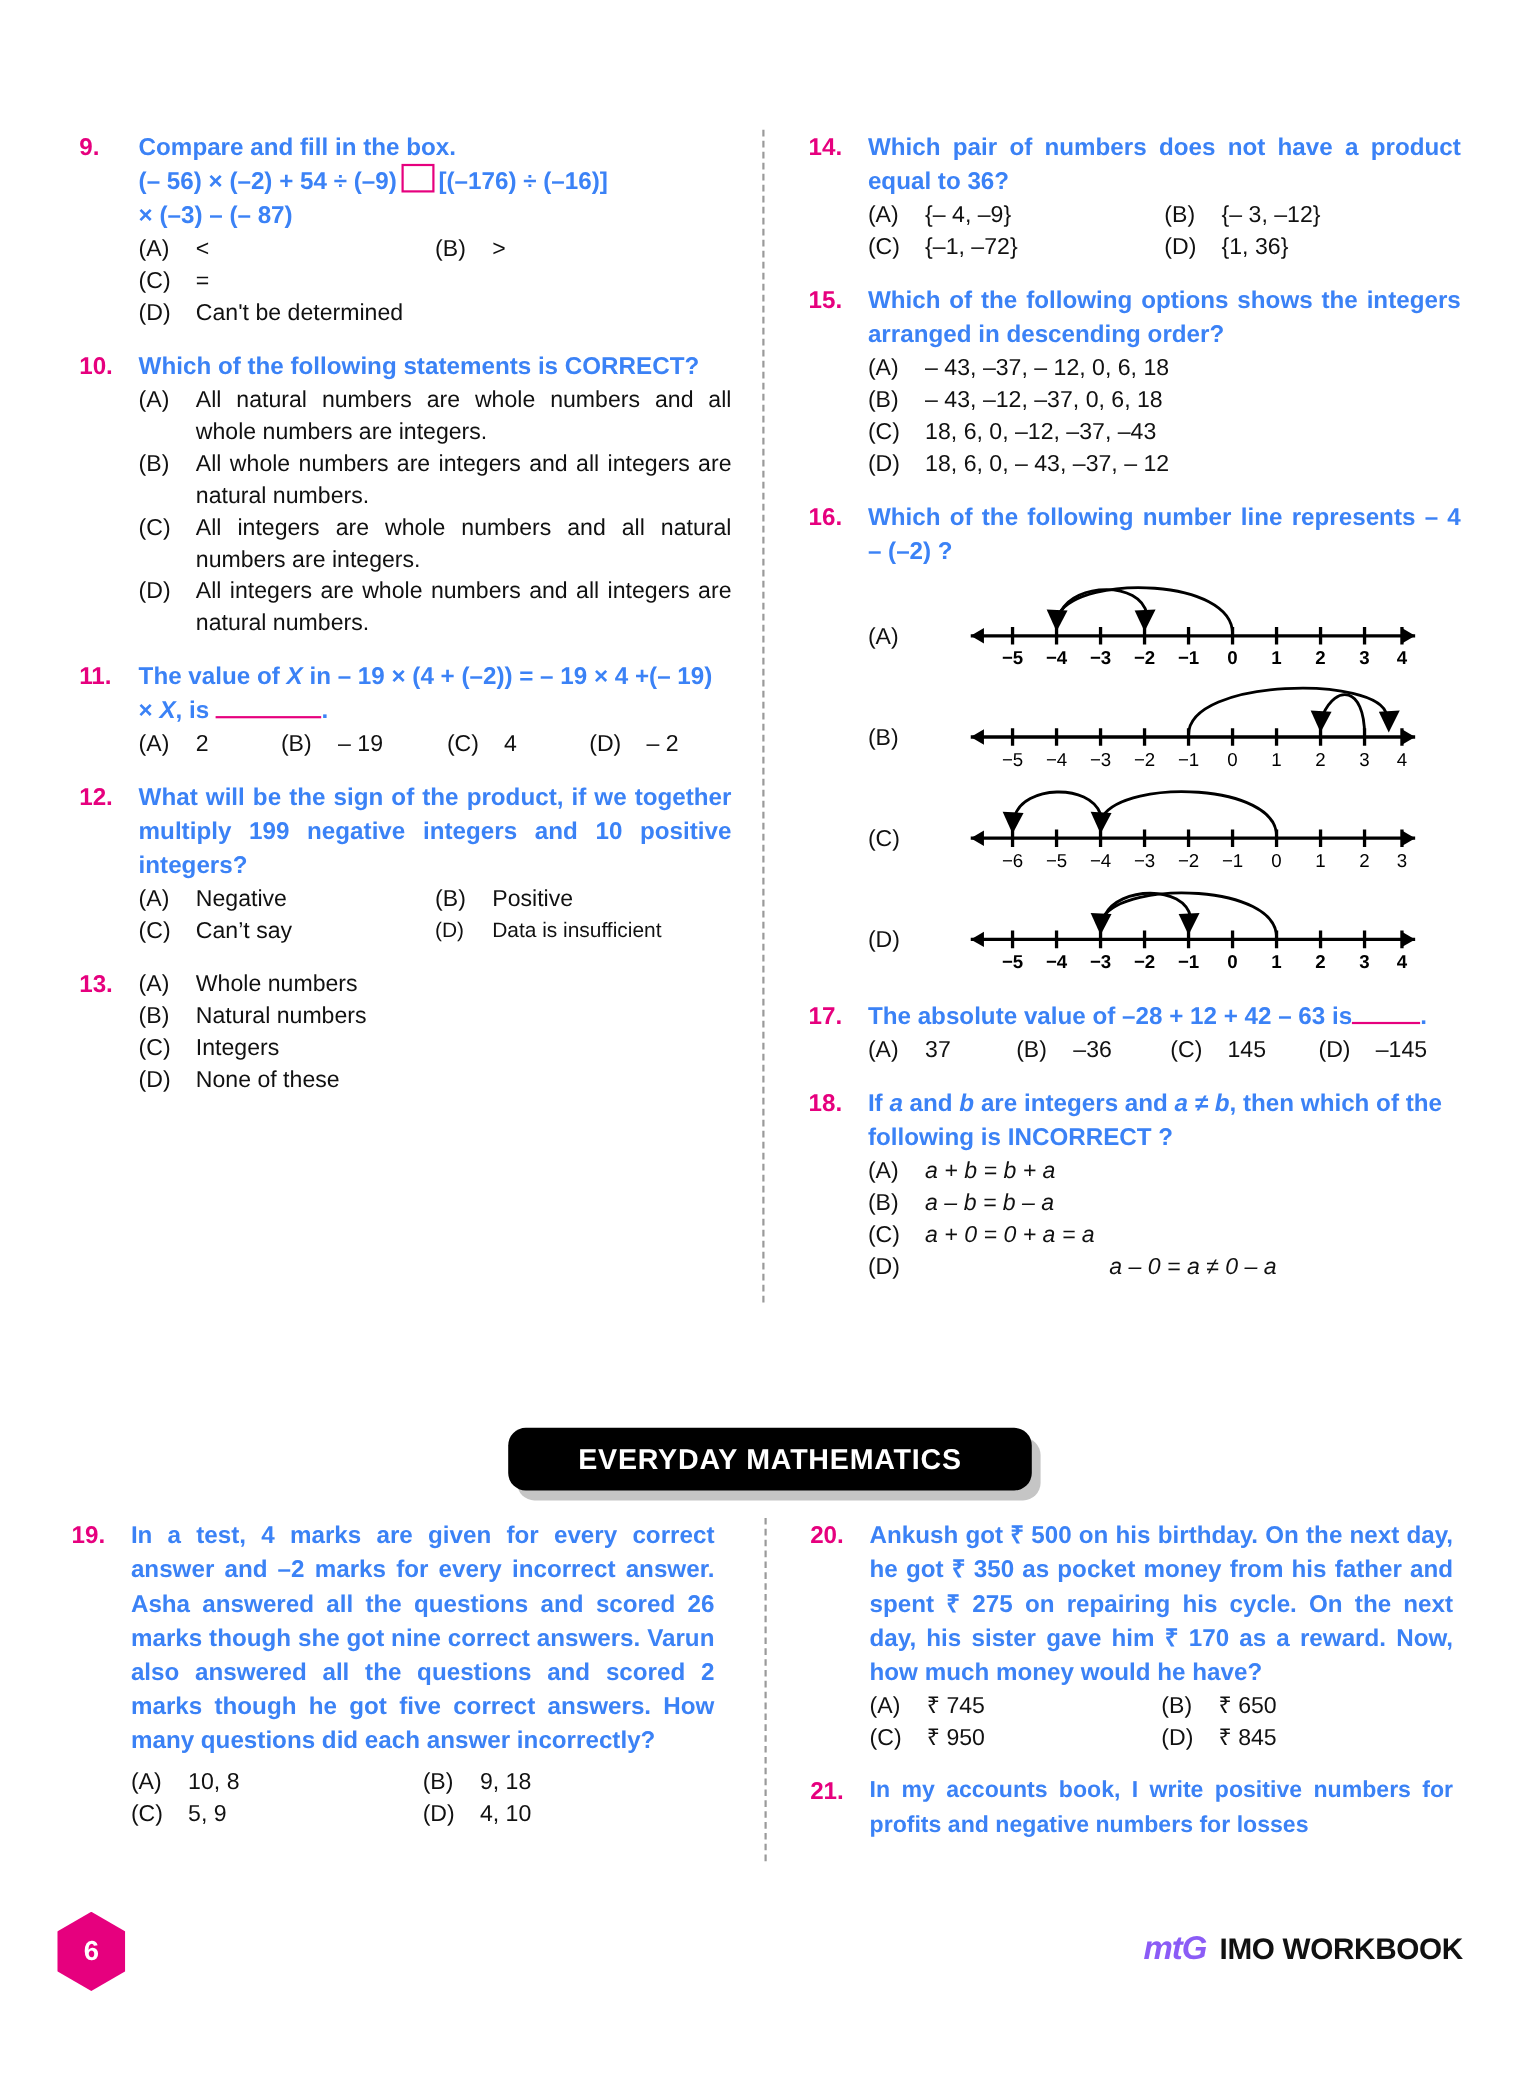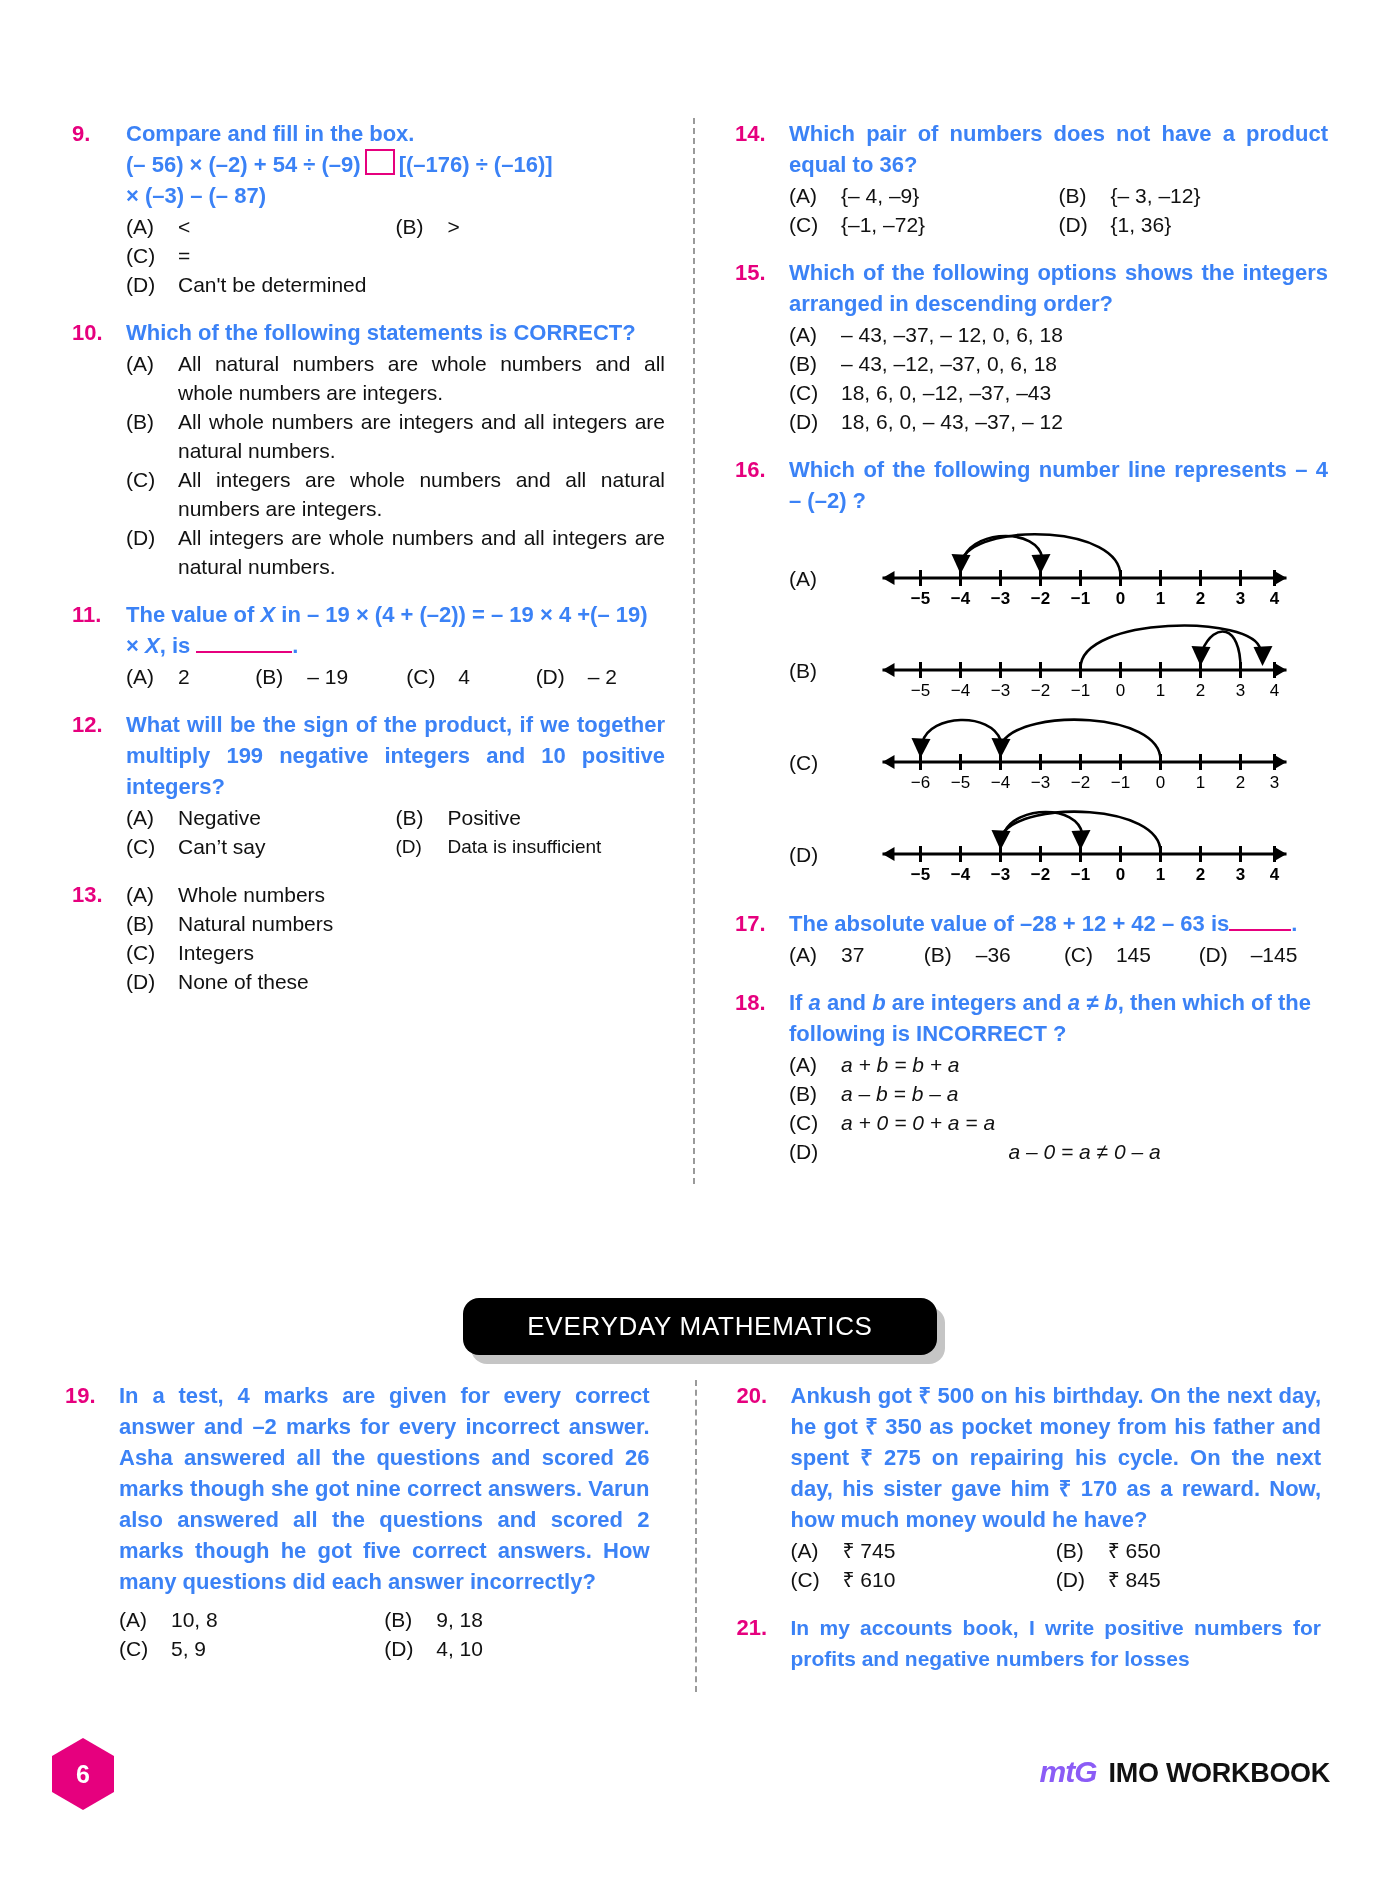--- a/index.html
+++ b/index.html
@@ -53,21 +53,21 @@
   .boxfill{
     display:inline-block; width:26px; height:22px;
     border:2px solid #e6007e; vertical-align:-3px; margin:0 4px;
   }
   i.it{ font-style:italic; }
 
   
   .banner-wrap{ position:absolute; left:0; top:1298px; width:1400px; text-align:center; }
   .banner{
     display:inline-block; background:#000; color:#fff;
-    font-size:26px; font-weight:normal; letter-spacing:.7px;
+    font-size:26px; font-weight:bold; letter-spacing:.7px;
     padding:13px 64px; border-radius:16px;
     box-shadow:8px 9px 0 rgba(150,150,150,.55);
   }
 
   
   .nl-block{ margin-top:6px; }
   .nl-row{ display:flex; align-items:center; margin-bottom:6px; }
   .nl-lab{ width:52px; flex:0 0 52px; font-size:21px; color:#111; padding-top:28px;}
   .nl-svg{ flex:1 1 auto; }
 
@@ -598,21 +598,21 @@
                 <span class="val" style="text-align:left">₹ 745</span>
               </div>
               <div class="opt w2">
                 <span class="lab">(B)</span>
                 <span class="val" style="text-align:left">₹ 650</span>
               </div>
             </div>
             <div class="opt-row">
               <div class="opt w2">
                 <span class="lab">(C)</span>
-                <span class="val" style="text-align:left">₹ 610</span>
+                <span class="val" style="text-align:left">₹ 950</span>
               </div>
               <div class="opt w2">
                 <span class="lab">(D)</span>
                 <span class="val" style="text-align:left">₹ 845</span>
               </div>
             </div>
           </div>
         </div>
       </div>
 

